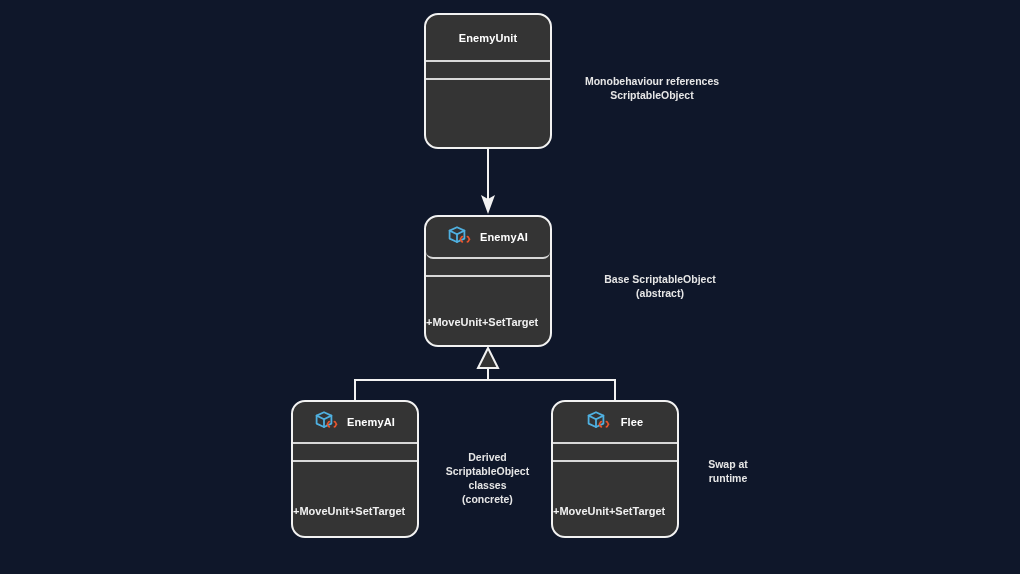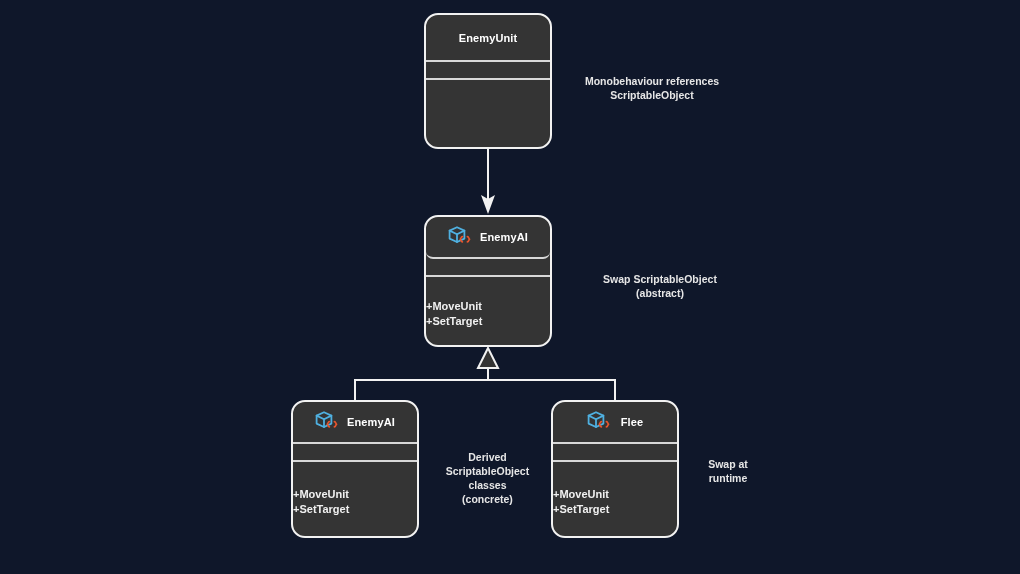--- a/index.html
+++ b/index.html
@@ -62,21 +62,21 @@
   }
 
   .uml-attrs {
     border-bottom: 2px solid #d8d8d8;
     flex: 0 0 auto;
   }
 
   .uml-methods {
     flex: 1 1 auto;
     display: flex;
-    flex-direction: column;
+    align-items: center;
     color: #f0f0f0;
     font-size: 11px;
     font-weight: bold;
     line-height: 15px;
   }
 
   .uml-methods .m-line { white-space: nowrap; }
 
   
   #box-enemyunit { left: 424px; top: 13px;  width: 128px; height: 136px; }
@@ -218,21 +218,21 @@
     <div class="uml-attrs"></div>
     <div class="uml-methods">
       <span class="m-line">+MoveUnit</span>
       <span class="m-line">+SetTarget</span>
     </div>
   </div>
 
   <div class="annotation" id="note-monobehaviour">Monobehaviour references
 ScriptableObject</div>
 
-  <div class="annotation" id="note-base">Swap ScriptableObject
+  <div class="annotation" id="note-base">Base ScriptableObject
 (abstract)</div>
 
   <div class="annotation" id="note-derived">Derived
 ScriptableObject
 classes
 (concrete)</div>
 
   <div class="annotation" id="note-swap">Swap at
 runtime</div>
 

